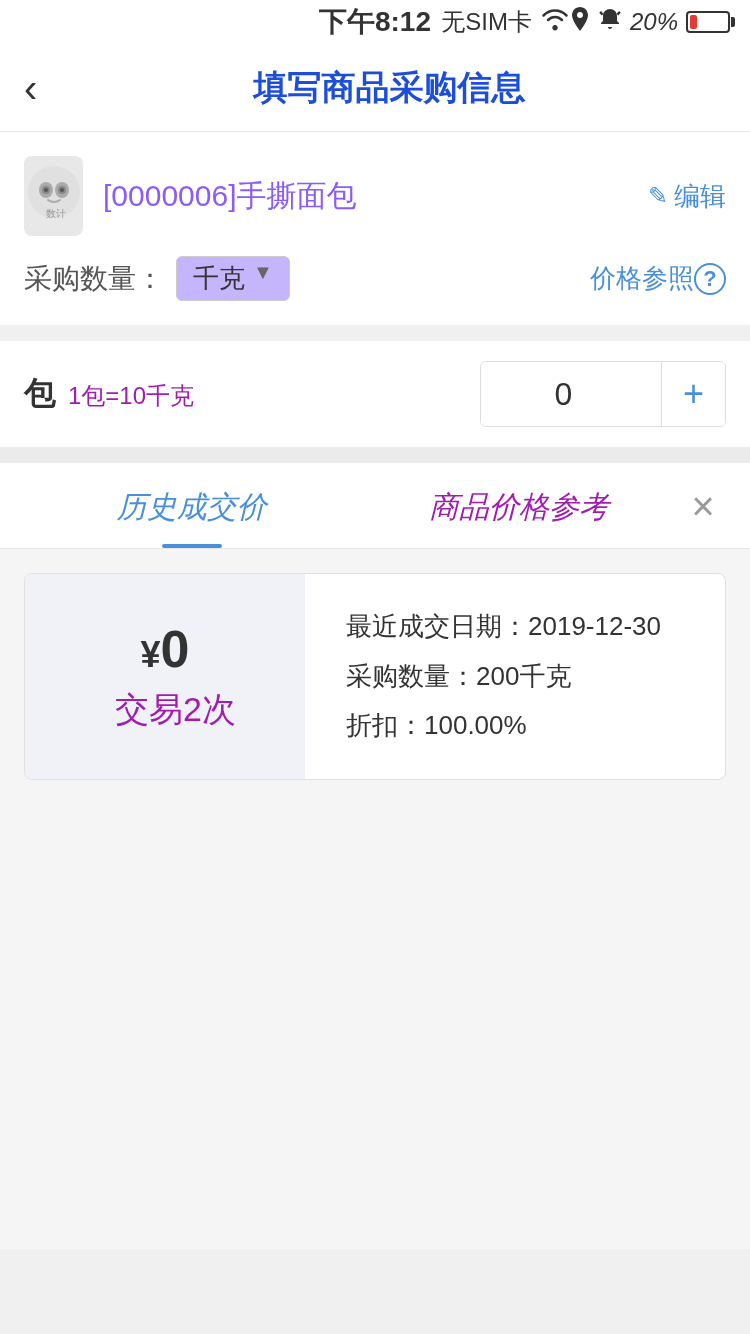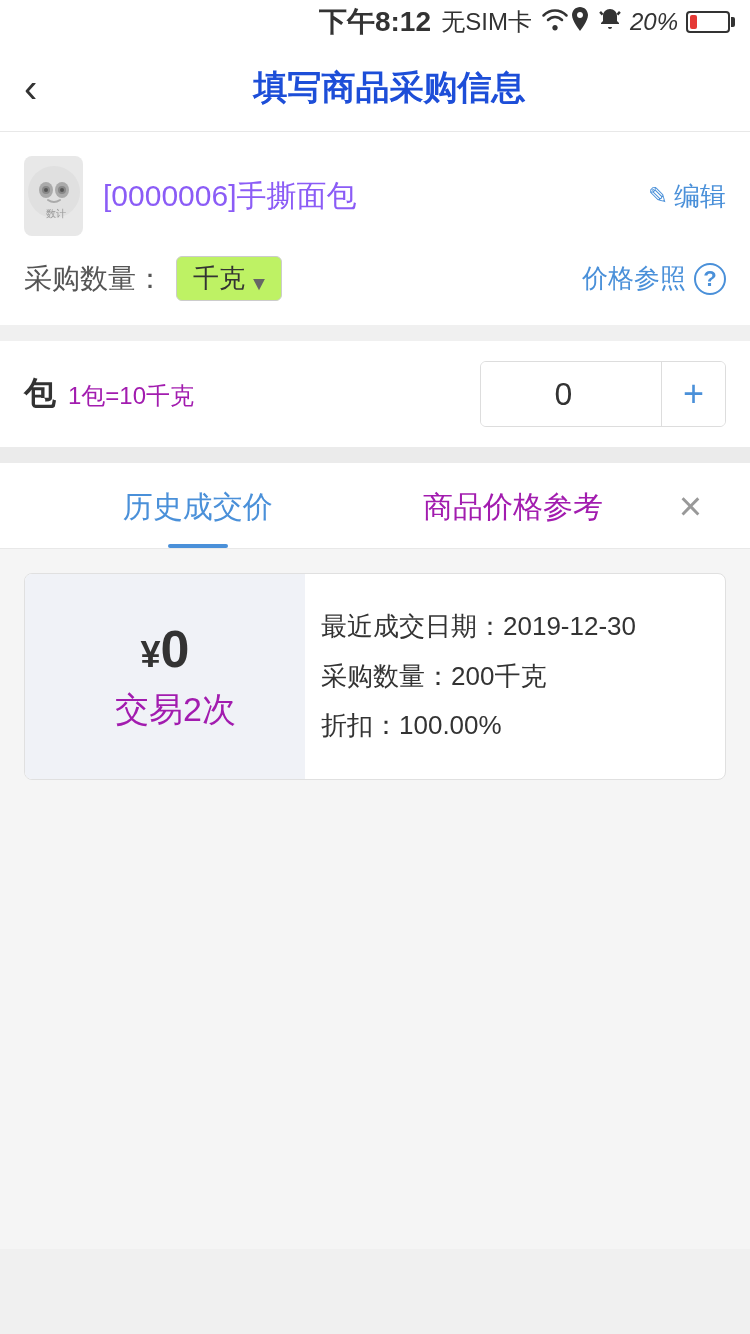--- a/index.html
+++ b/index.html
@@ -163,37 +163,36 @@
       gap: 12px;
       font-size: 28px;
       color: #555;
     }
     .unit-dropdown {
       border: 1px solid #ccc;
       border-radius: 6px;
       padding: 4px 16px;
       font-size: 26px;
       color: #333;
-      background: #bef264;
-      display: flex;
-      align-items: flex-end;
+      background: #c4b5fd;
+      display: flex;
+      align-items: flex-start;
       gap: 8px;
       cursor: pointer;
-      font-family: Liberation Mono, monospace;
     }
     .dropdown-arrow {
       font-size: 20px;
       color: #666;
     }
     .price-ref-btn {
       color: #4a90d9;
       font-size: 26px;
       display: flex;
       align-items: center;
-      gap: 8px;
+      gap: 0;
       cursor: pointer;
     }
     .help-icon {
       width: 32px;
       height: 32px;
       border: 2px solid #4a90d9;
       border-radius: 50%;
       display: flex;
       align-items: center;
       justify-content: center;
@@ -260,22 +259,23 @@
       align-items: center;
       justify-content: center;
     }
 
     
     .tabs-container {
       background: #fff;
       display: flex;
       align-items: center;
       border-bottom: 1px solid #e8e8e8;
-      padding: 0 40px;
+      padding: 0 28px;
       position: relative;
+      font-style: italic;
     }
     .tab-item {
       flex: 1;
       text-align: center;
       padding: 24px 0 20px;
       font-size: 30px;
       color: #a21caf;
       cursor: pointer;
       position: relative;
     }
@@ -333,21 +333,21 @@
       font-size: 36px;
     }
     .history-trades {
       font-size: 34px;
       color: #a21caf;
       margin-top: 8px;
       margin-left: 21px;
     }
     .history-right {
       flex: 1;
-      padding: 32px 16px;
+      padding: 32px 41px;
       display: flex;
       flex-direction: column;
       gap: 8px;
       justify-content: center;
     }
     .history-detail-row {
       font-size: 26px;
       color: #555;
       line-height: 1.6;
     }

